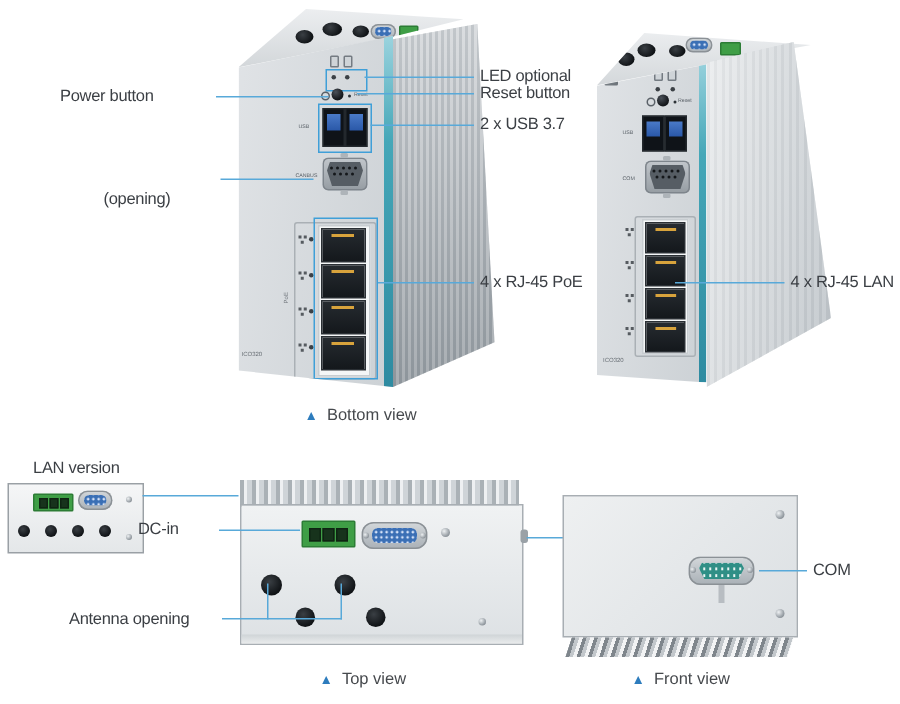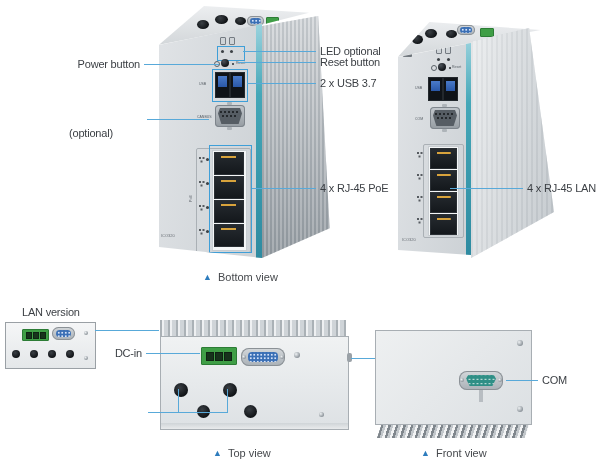--- a/index.html
+++ b/index.html
@@ -1,21 +1,21 @@
 <!DOCTYPE html>
 <html style="--leader: #58a9d9; --accent: #3f9fd8; --teal: #45a7b8; --usb_blue: #2a58a8; --dcin_green: #3f9e46; --vga_blue: #3a6fb5; --com_teal: #2f8f86; --caption_triangle: #2d7cbd;"><head>
 <meta charset="utf-8">
 <style>
   html,body{margin:0;padding:0;background:#fff;}
   #stage{position:relative;width:600px;height:469px;background:#fff;overflow:hidden;
          font-family:"Liberation Sans","DejaVu Sans",sans-serif;color:#3b3f44;}
   .abs{position:absolute;}
   
   .lbl{position:absolute;font-size:11px;line-height:12px;color:#3b3f44;white-space:nowrap;letter-spacing:-0.2px;}
-  .lbl.r{text-align:right;}
+  .lbl.r{text-align:left;}
   .hline{position:absolute;height:1px;background:var(--leader,#58a9d9);}
   .vline{position:absolute;width:1px;background:var(--leader,#58a9d9);}
   .bluebox{position:absolute;border:1px solid var(--accent,#3f9fd8);}
   .caption{position:absolute;display:flex;align-items:center;gap:6px;font-size:11px;color:#46494d;}
   .tri{font-size:9px;color:var(--caption_triangle,#2d7cbd);line-height:10px;}
   
   .face{position:absolute;background:linear-gradient(100deg,#e0e3e6,#ccd1d5);}
   .topface{position:absolute;background:linear-gradient(#eceef0,#d2d6d9);}
   .stripe{position:absolute;top:0;bottom:0;right:0;width:6px;
           background:linear-gradient(180deg,#9bd3de,var(--teal,#45a7b8) 30%,#2e8ba1);}
@@ -194,21 +194,21 @@
 
   <div class="hline" style="left:243px;top:51px;width:73px;"></div>
   <div class="lbl" style="left:320px;top:45px;">LED optional</div>
   <div class="hline" style="left:238px;top:62px;width:78px;"></div>
   <div class="lbl" style="left:320px;top:56px;">Reset button</div>
   <div class="hline" style="left:247px;top:83px;width:69px;"></div>
   <div class="lbl" style="left:320px;top:77px;">2 x USB 3.7</div>
   <div class="hline" style="left:144px;top:64px;width:75px;"></div>
   <div class="lbl r" style="left:40px;top:58px;width:100px;">Power button</div>
   <div class="hline" style="left:147px;top:119px;width:62px;"></div>
-  <div class="lbl" style="left:69px;top:127px;">(optional)</div>
+  <div class="lbl" style="left:69px;top:127px;">(opening)</div>
   <div class="hline" style="left:252px;top:188px;width:64px;"></div>
   <div class="lbl" style="left:320px;top:182px;">4 x RJ-45 PoE</div>
   <div class="hline" style="left:450px;top:188px;width:73px;"></div>
   <div class="lbl" style="left:527px;top:182px;">4 x RJ-45 LAN</div>
   <div class="caption" style="left:203px;top:271px;">
     <span class="tri">▲</span>
     <span>Bottom view</span>
   </div>
 
   <div class="lbl" style="left:22px;top:306px;">LAN version</div>
@@ -251,20 +251,21 @@
       <div class="hole" style="left:36px;top:68px;width:13px;height:13px;"></div>
       <div class="hole" style="left:83px;top:68px;width:13px;height:13px;"></div>
       <div class="screw" style="left:158px;top:75px;width:5px;height:5px;"></div>
     </div>
   </div>
 
   <div class="lbl r" style="left:92px;top:347px;width:50px;">DC-in</div>
   <div class="hline" style="left:146px;top:353px;width:54px;"></div>
   <div class="hline" style="left:351px;top:358px;width:31px;"></div>
   <div class="lbl" style="left:386px;top:352px;">VGA</div>
+  <div class="lbl r" style="left:46px;top:407px;width:100px;">Antenna opening</div>
   <div class="hline" style="left:148px;top:412px;width:80px;"></div>
   <div class="vline" style="left:178px;top:389px;height:24px;"></div>
   <div class="vline" style="left:227px;top:389px;height:24px;"></div>
   <div class="caption" style="left:213px;top:447px;">
     <span class="tri">▲</span>
     <span>Top view</span>
   </div>
 
   <div class="abs" style="left:375px;top:330px;width:156px;height:110px;">
     <div class="panel" style="left:0;top:0;width:155px;height:93px;background:linear-gradient(135deg,#eef0f1,#dce0e3);">

